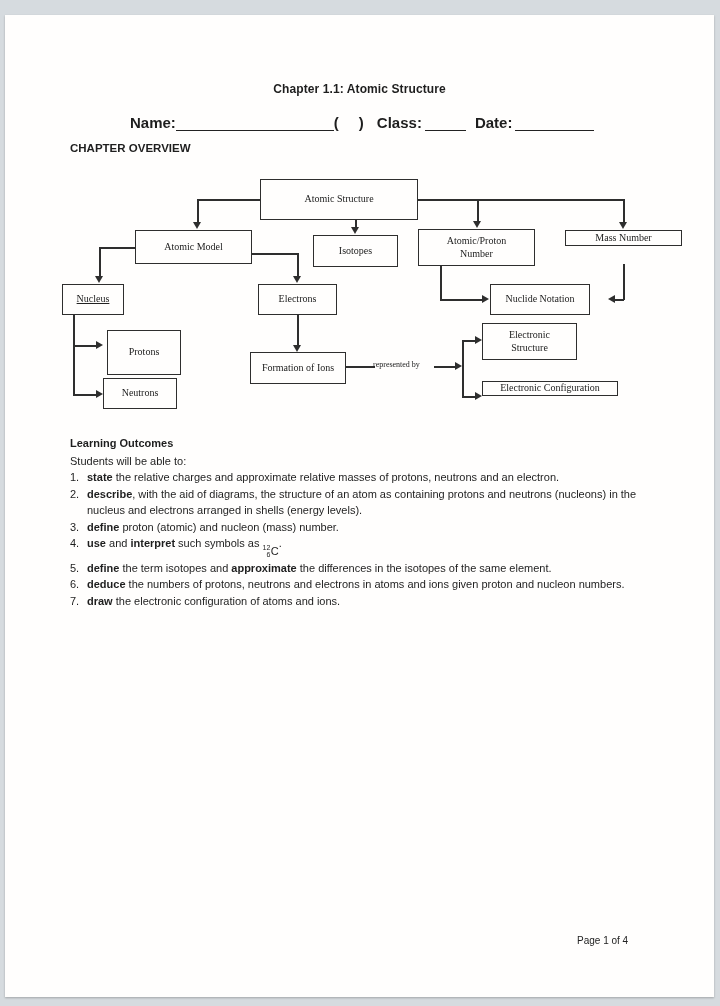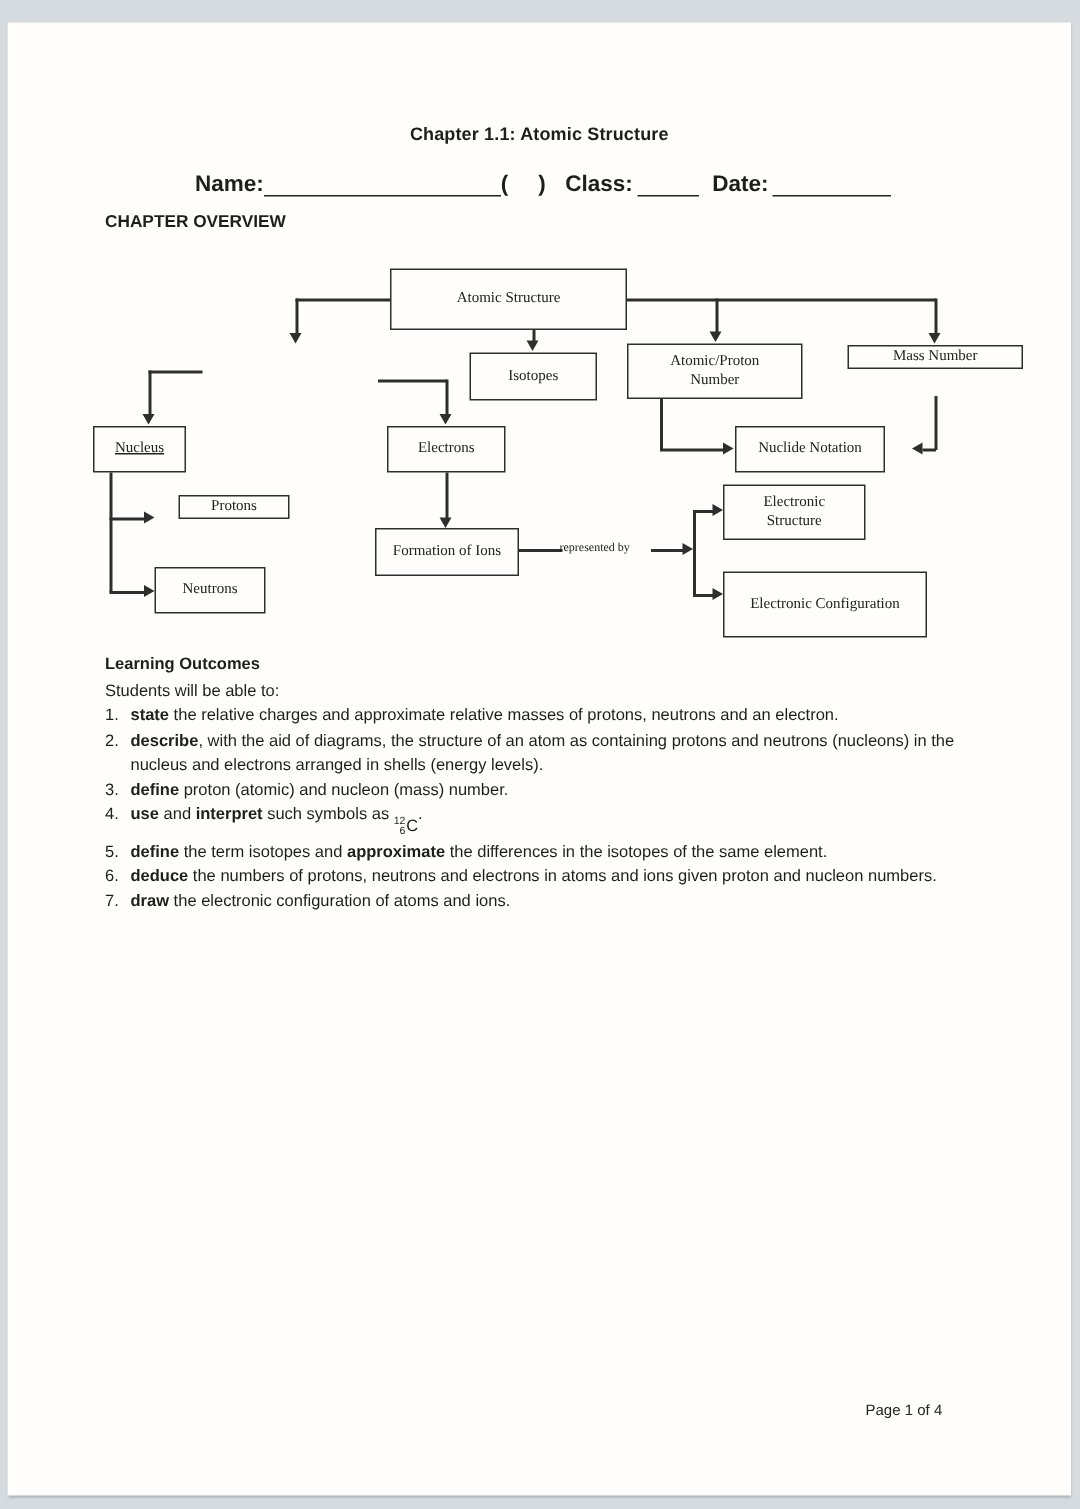--- a/index.html
+++ b/index.html
@@ -93,33 +93,34 @@
     <span class="sp" style="width:9px"></span>
     <span>Date:</span>
     <span class="blank b-date"></span>
   </div>
 
   <div class="overview-head">CHAPTER OVERVIEW</div>
 
   <div id="diagram">
 
     <div class="node" style="left:255px;top:164px;width:158px;height:41px;">Atomic Structure</div>
+    <div class="node" style="left:130px;top:215px;width:117px;height:34px;">Atomic Model</div>
     <div class="node" style="left:308px;top:220px;width:85px;height:32px;">Isotopes</div>
     <div class="node" style="left:413px;top:214px;width:117px;height:37px;">Atomic/Proton
 Number</div>
     <div class="node" style="left:560px;top:215px;width:117px;height:16px;">Mass Number</div>
     <div class="node" style="left:57px;top:269px;width:62px;height:31px;text-decoration:underline;">Nucleus</div>
     <div class="node" style="left:253px;top:269px;width:79px;height:31px;">Electrons</div>
     <div class="node" style="left:485px;top:269px;width:100px;height:31px;">Nuclide Notation</div>
-    <div class="node" style="left:114px;top:315px;width:74px;height:16px;">Protons</div>
+    <div class="node" style="left:102px;top:315px;width:74px;height:45px;">Protons</div>
     <div class="node" style="left:98px;top:363px;width:74px;height:31px;">Neutrons</div>
     <div class="node" style="left:245px;top:337px;width:96px;height:32px;">Formation of Ions</div>
     <div class="node" style="left:477px;top:308px;width:95px;height:37px;">Electronic
 Structure</div>
-    <div class="node" style="left:477px;top:366px;width:136px;height:44px;">Electronic Configuration</div>
+    <div class="node" style="left:477px;top:366px;width:136px;height:15px;">Electronic Configuration</div>
 
     <div class="hline" style="left:192px;top:184px;width:63px;"></div>
     <div class="vline" style="left:192px;top:184px;height:23px;"></div>
     <div class="arr-d" style="left:188px;top:207px;"></div>
 
     <div class="vline" style="left:350px;top:205px;height:8px;"></div>
     <div class="arr-d" style="left:346px;top:212px;"></div>
 
     <div class="hline" style="left:413px;top:184px;width:206px;"></div>
     <div class="vline" style="left:472px;top:184px;height:23px;"></div>

